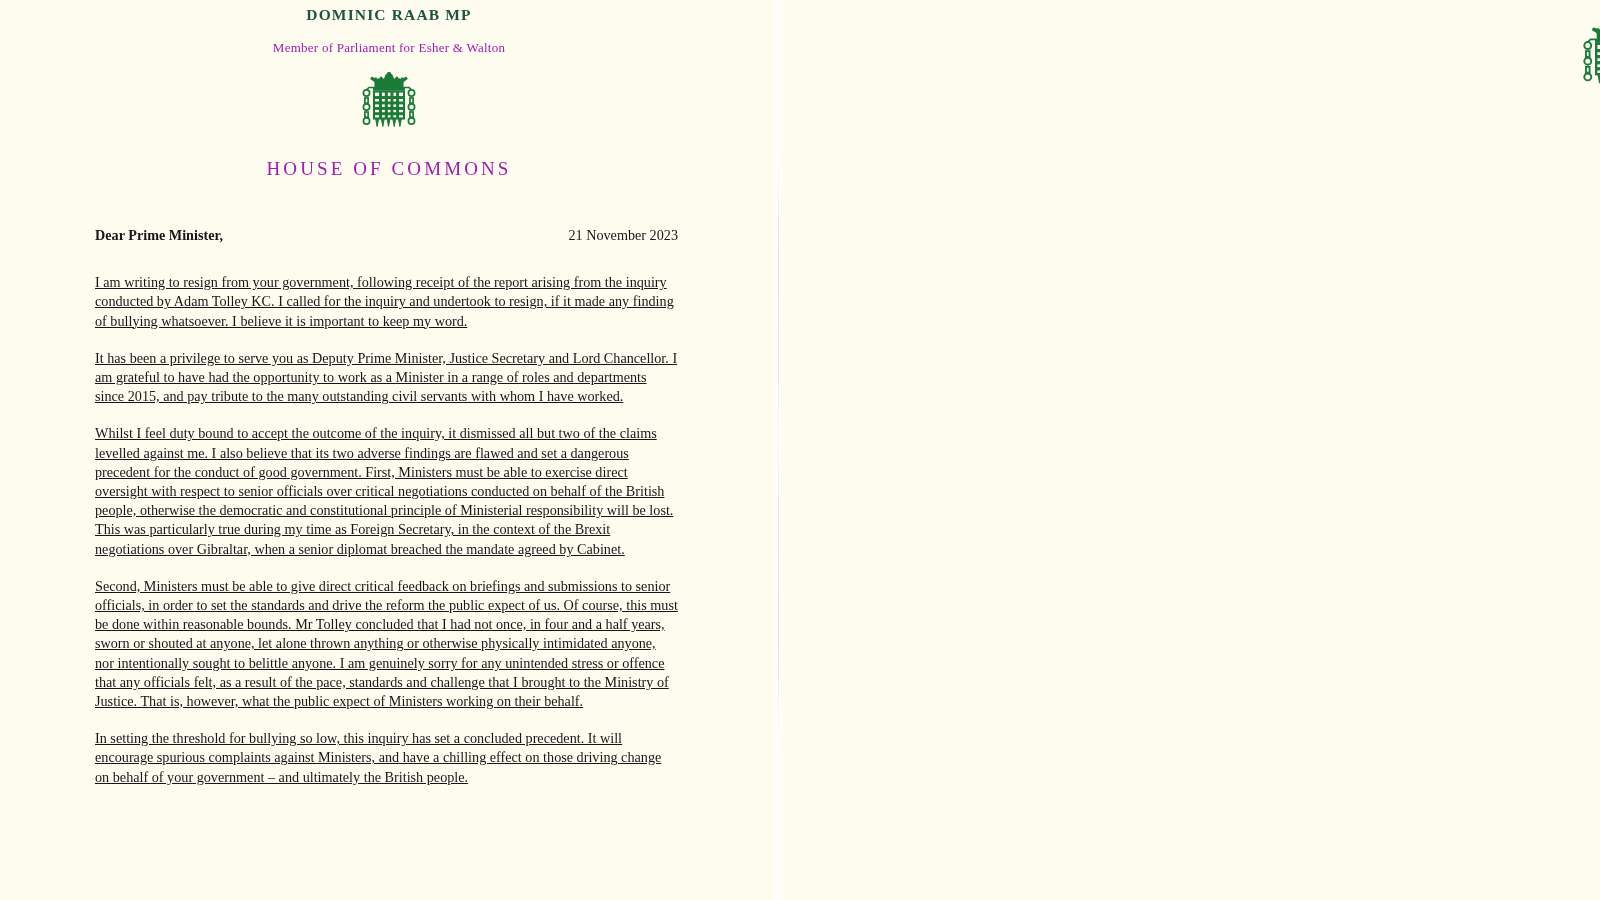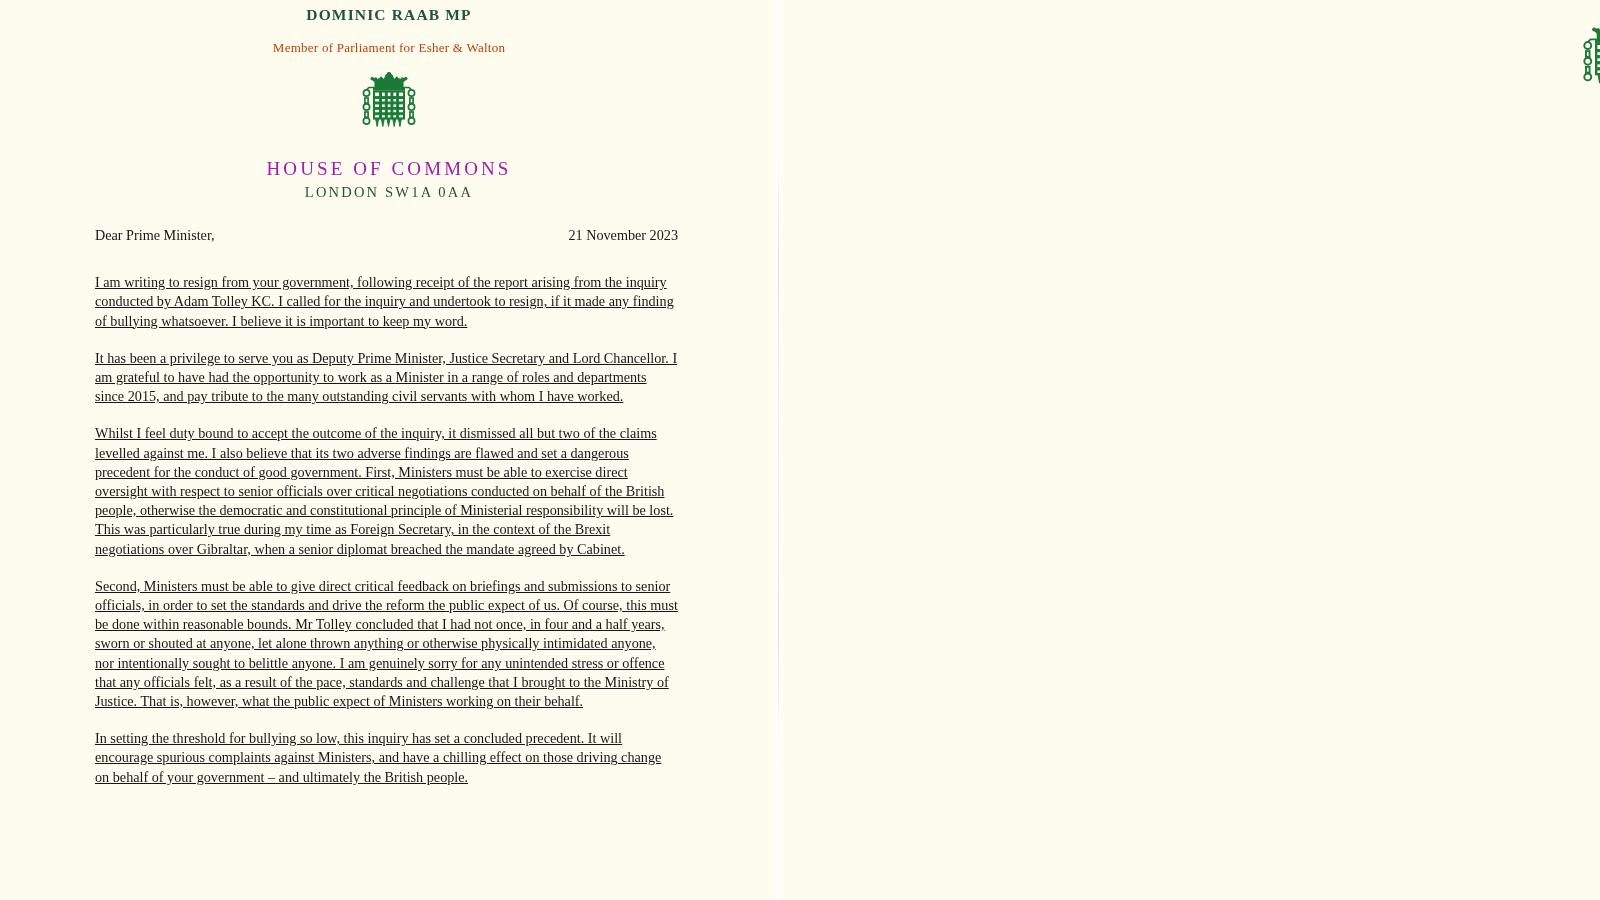--- a/index.html
+++ b/index.html
@@ -75,21 +75,21 @@
   .lh-name {
     font-size: 15.5px;
     letter-spacing: 1.15px;
     color: #1f5440;
     margin: 0 0 3px 0;
     font-weight: 700;
   }
   .lh-sub {
     font-size: 13px;
     letter-spacing: 0.25px;
-    color: #c2410c;
+    color: #a21caf;
     margin: 16px;
     font-weight: 400;
   }
 
   .crest-wrap {
     margin-top: 14px;
     display: flex;
     justify-content: center;
   }
 
@@ -125,21 +125,21 @@
     font-size: 14.2px;
     line-height: 19.2px;
   }
 
   .salut-row {
     display: flex;
     justify-content: space-between;
     align-items: baseline;
     margin-bottom: 28px;
   }
-  .salutation { white-space: nowrap; }
+  .salutation { white-space: nowrap; font-weight: bold; }
   .date { white-space: nowrap; }
 
   p.para {
     margin: 0 0 18px 0;
     text-align: left;
     text-decoration: underline;
   }
 </style>
 </head>
 <body>
@@ -196,21 +196,20 @@
               <circle cx="53.5" cy="49" r="3.1" fill="none" stroke-width="1.7"></circle>
 
               <path d="M8.5 17.9 L11 15.5 L16 15.5" fill="none" stroke-width="1.7"></path>
               <path d="M53.5 17.9 L51 15.5 L46 15.5" fill="none" stroke-width="1.7"></path>
             </g>
           </svg>
         </span>
       </div>
 
       <p class="lh-house">HOUSE OF COMMONS</p>
-      <p class="lh-addr">LONDON SW1A 0AA</p>
     </div>
 
     <div class="letter-body-left">
       <div class="salut-row">
         <span class="salutation">Dear Prime Minister,</span>
         <span class="date">21 November 2023</span>
       </div>
       <p class="para">I am writing to resign from your government, following receipt of the report arising from the inquiry conducted by Adam Tolley KC. I called for the inquiry and undertook to resign, if it made any finding of bullying whatsoever. I believe it is important to keep my word.</p>
       <p class="para">It has been a privilege to serve you as Deputy Prime Minister, Justice Secretary and Lord Chancellor. I am grateful to have had the opportunity to work as a Minister in a range of roles and departments since 2015, and pay tribute to the many outstanding civil servants with whom I have worked.</p>
       <p class="para">Whilst I feel duty bound to accept the outcome of the inquiry, it dismissed all but two of the claims levelled against me. I also believe that its two adverse findings are flawed and set a dangerous precedent for the conduct of good government. First, Ministers must be able to exercise direct oversight with respect to senior officials over critical negotiations conducted on behalf of the British people, otherwise the democratic and constitutional principle of Ministerial responsibility will be lost. This was particularly true during my time as Foreign Secretary, in the context of the Brexit negotiations over Gibraltar, when a senior diplomat breached the mandate agreed by Cabinet.</p>

